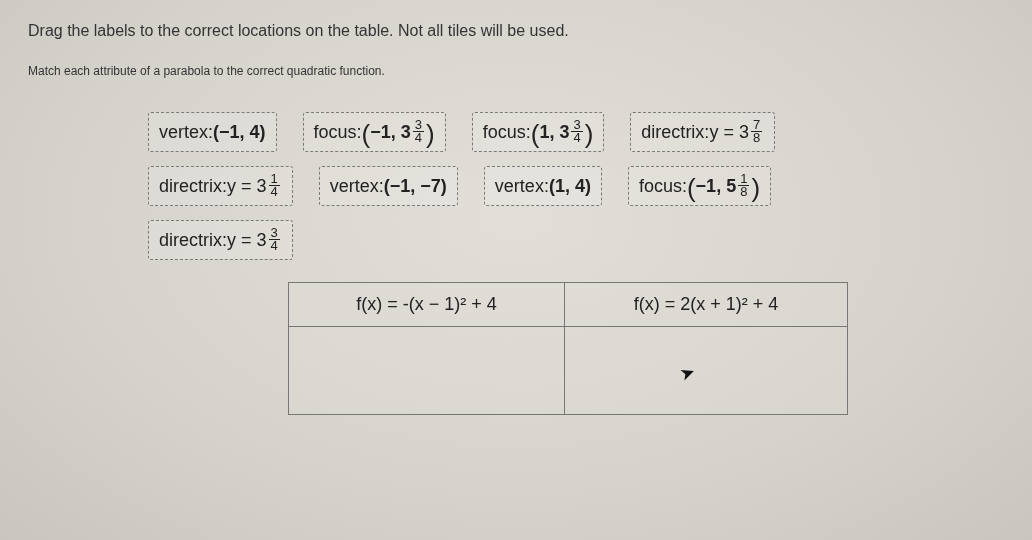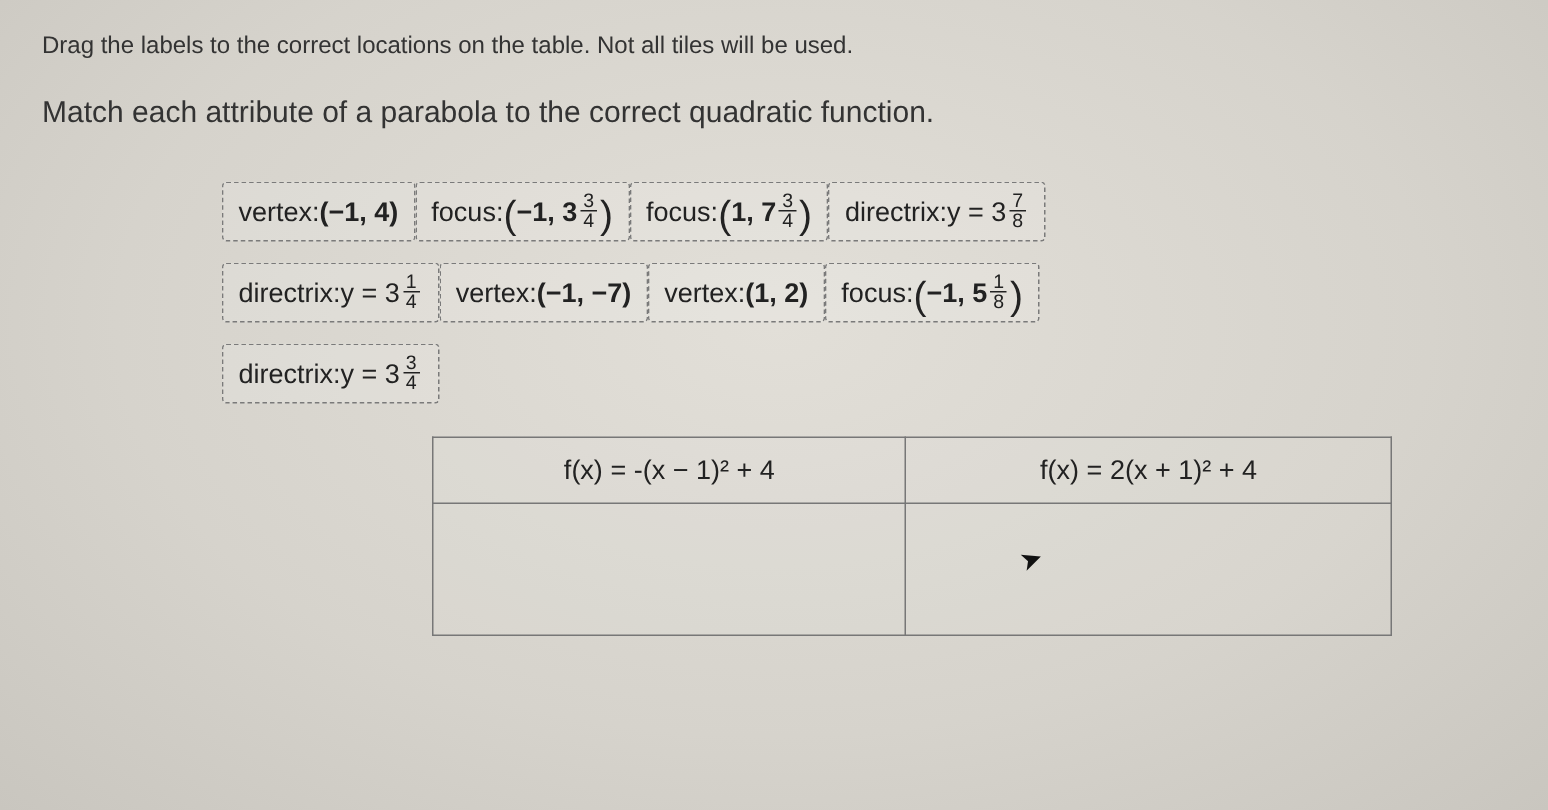--- a/index.html
+++ b/index.html
@@ -17,31 +17,32 @@
     padding: 22px 28px 0 28px;
     background: radial-gradient(ellipse at 50% 40%, #e2dfd8 0%, #d6d3cc 60%, #c9c6bf 100%);
     min-height: 540px;
   }
   .instr {
     font-size: 16px;
     margin-bottom: 24px;
     color: #333;
   }
   .subinstr {
-    font-size: 20px;
+    font-size: 12px;
     margin-bottom: 34px;
     color: #333;
   }
   .tiles {
     margin-left: 120px;
     white-space: nowrap;
   }
   .trow {
     margin-bottom: 14px;
     display: flex;
+    gap: 26px;
   }
   .tile {
     display: inline-flex;
     align-items: center;
     justify-content: center;
     border: 1px dashed #7a7a7a;
     background: rgba(255,255,255,0.15);
     border-radius: 3px;
     padding: 6px 10px;
     font-size: 18px;
@@ -63,21 +64,21 @@
   .frac .d { padding: 0 2px; }
   .paren { font-size: 26px; line-height: 0; position: relative; top: 2px; }
   .ital { }
 
   .tablewrap {
     margin-top: 22px;
     margin-left: 260px;
   }
   table.ans {
     border-collapse: collapse;
-    width: 640px;
+    width: 560px;
     background: rgba(255,255,255,0.05);
   }
   table.ans th, table.ans td {
     border: 1px solid #777;
   }
   table.ans th {
     font-weight: normal;
     font-size: 18px;
     padding: 10px 6px;
     text-align: center;
@@ -117,21 +118,21 @@
         <strong>−1, 3</strong>
         <span class="frac">
           <span class="n">3</span>
           <span class="d">4</span>
         </span>
         <span class="paren">)</span>
       </div>
       <div class="tile">
         <span>focus: </span>
         <span class="paren">(</span>
-        <strong>1, 7</strong>
+        <strong>1, 3</strong>
         <span class="frac">
           <span class="n">3</span>
           <span class="d">4</span>
         </span>
         <span class="paren">)</span>
       </div>
       <div class="tile">
         <span>directrix: </span>
         <span class="ital">y = 3</span>
         <span class="frac">
@@ -149,21 +150,21 @@
           <span class="n">1</span>
           <span class="d">4</span>
         </span>
       </div>
       <div class="tile">
         <span>vertex: </span>
         <strong>(−1, −7)</strong>
       </div>
       <div class="tile">
         <span>vertex: </span>
-        <strong>(1, 2)</strong>
+        <strong>(1, 4)</strong>
       </div>
       <div class="tile">
         <span>focus: </span>
         <span class="paren">(</span>
         <strong>−1, 5</strong>
         <span class="frac">
           <span class="n">1</span>
           <span class="d">8</span>
         </span>
         <span class="paren">)</span>

